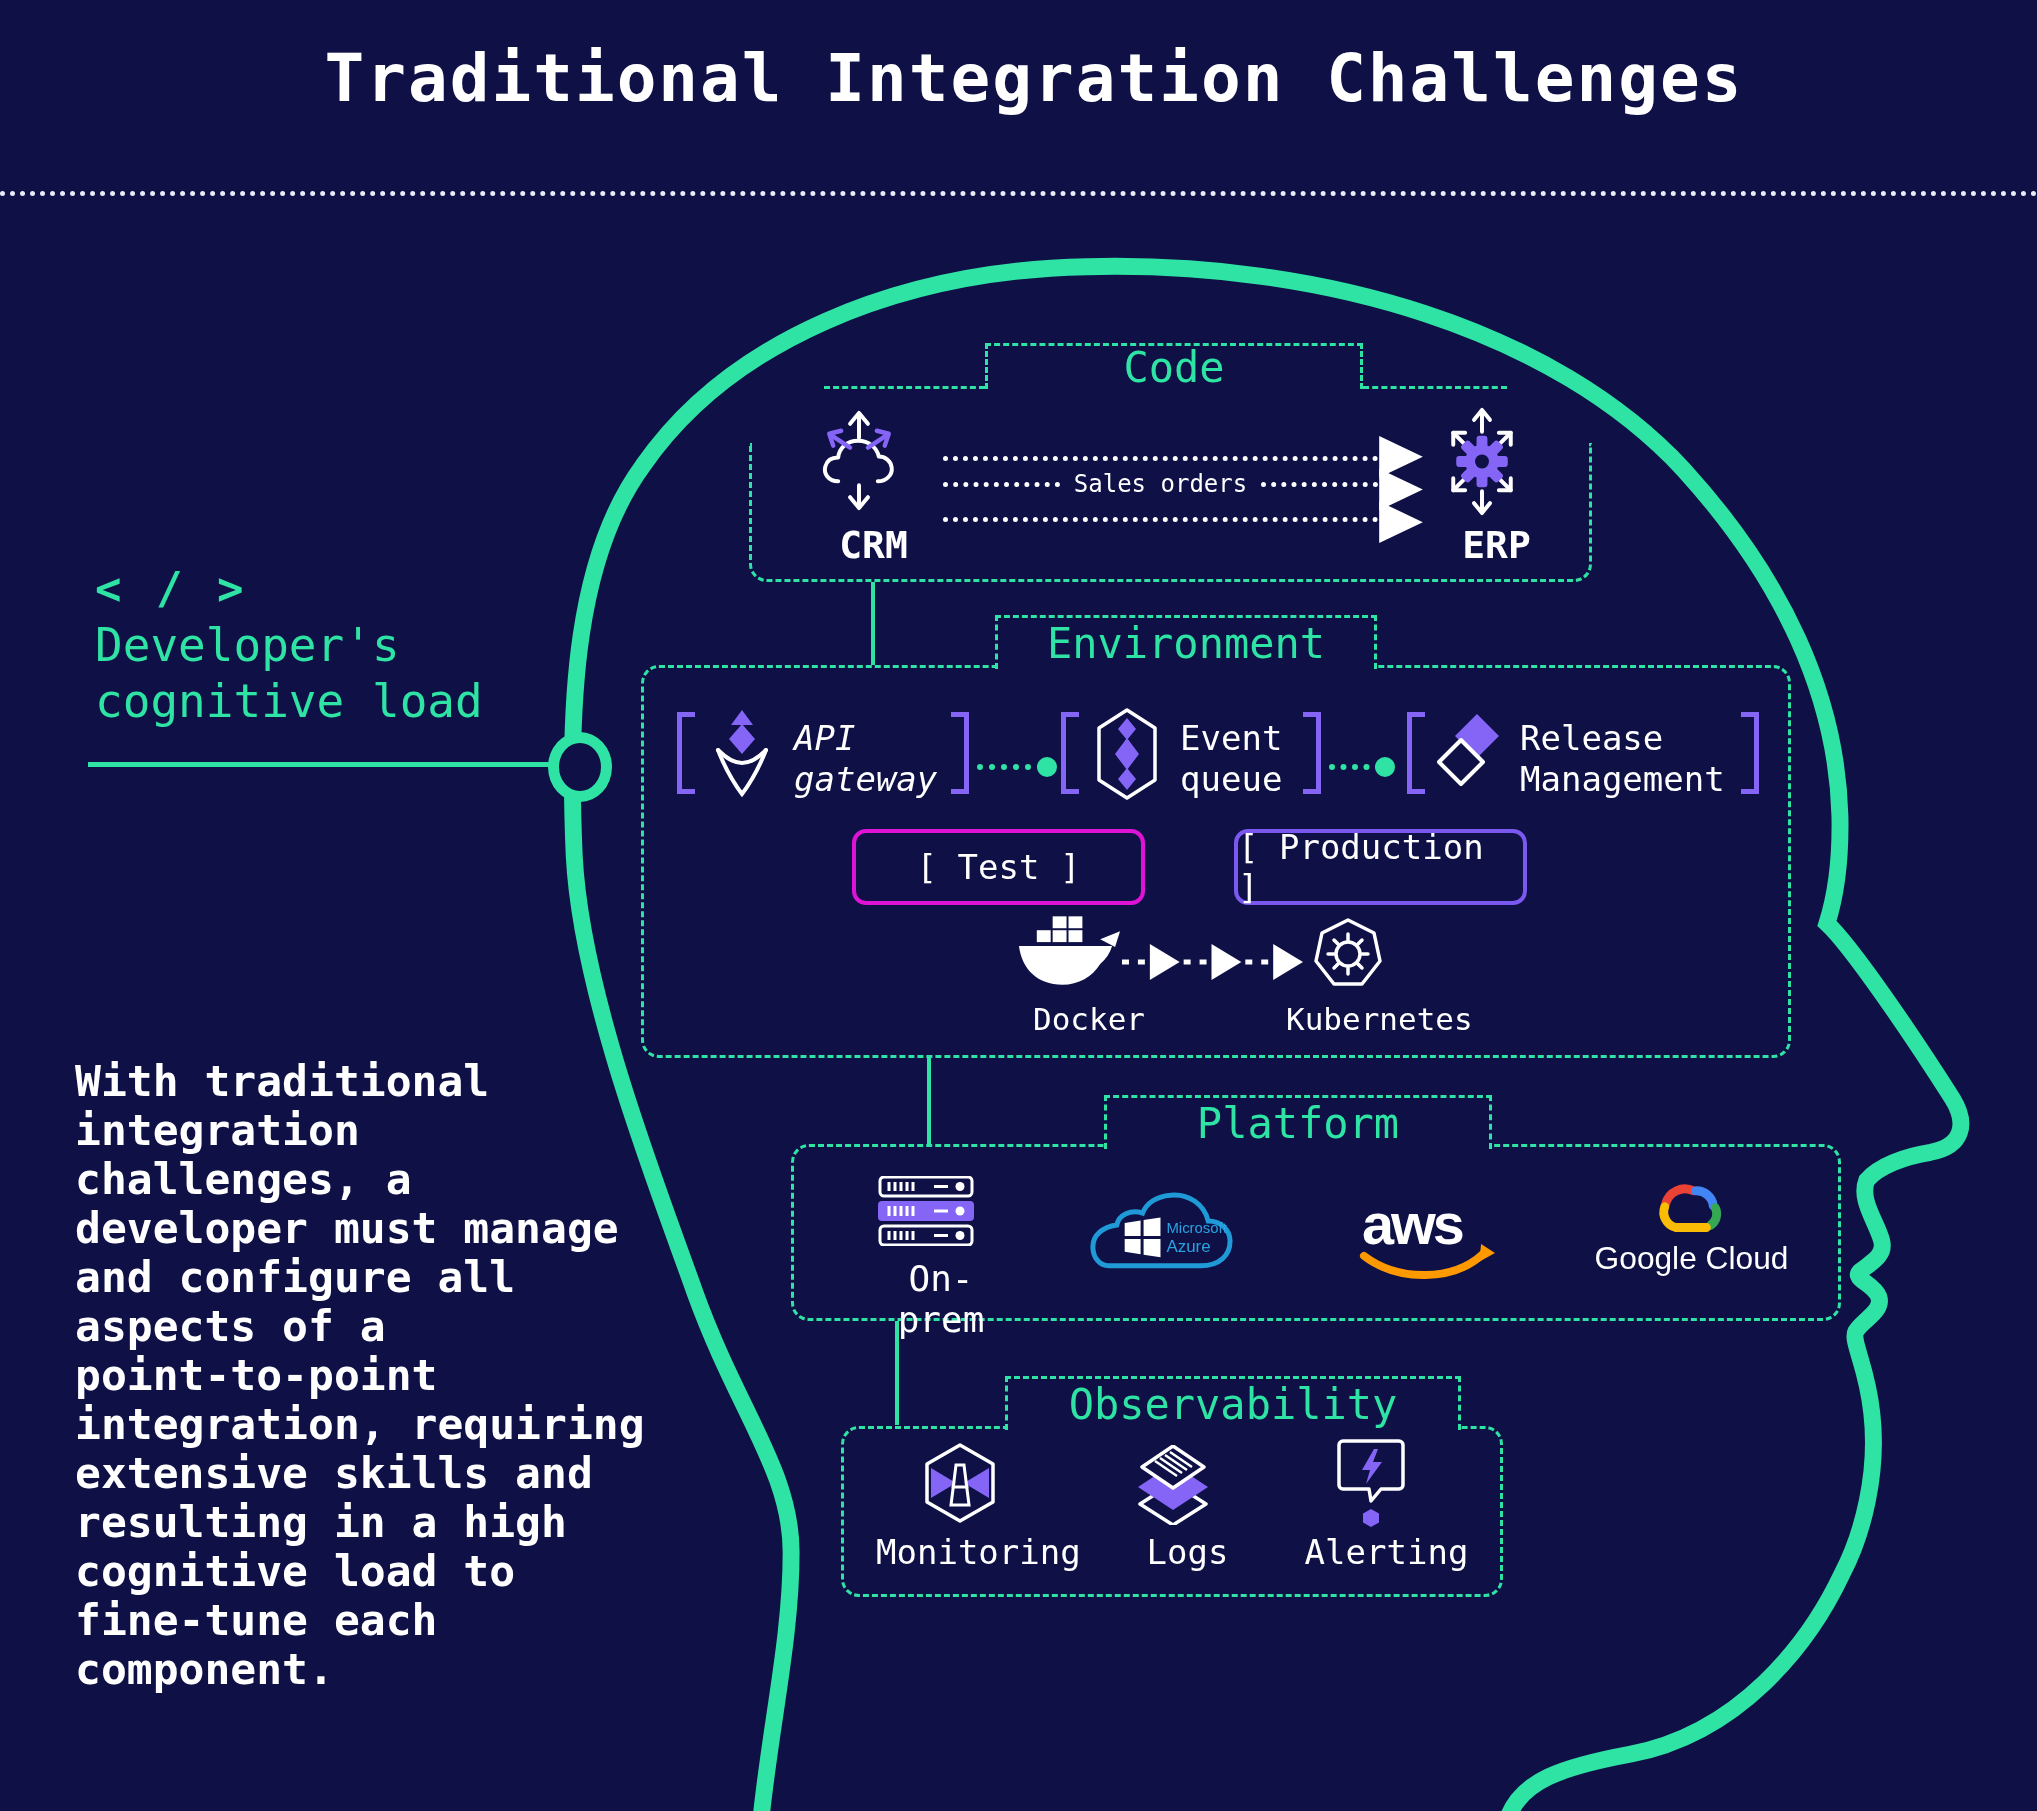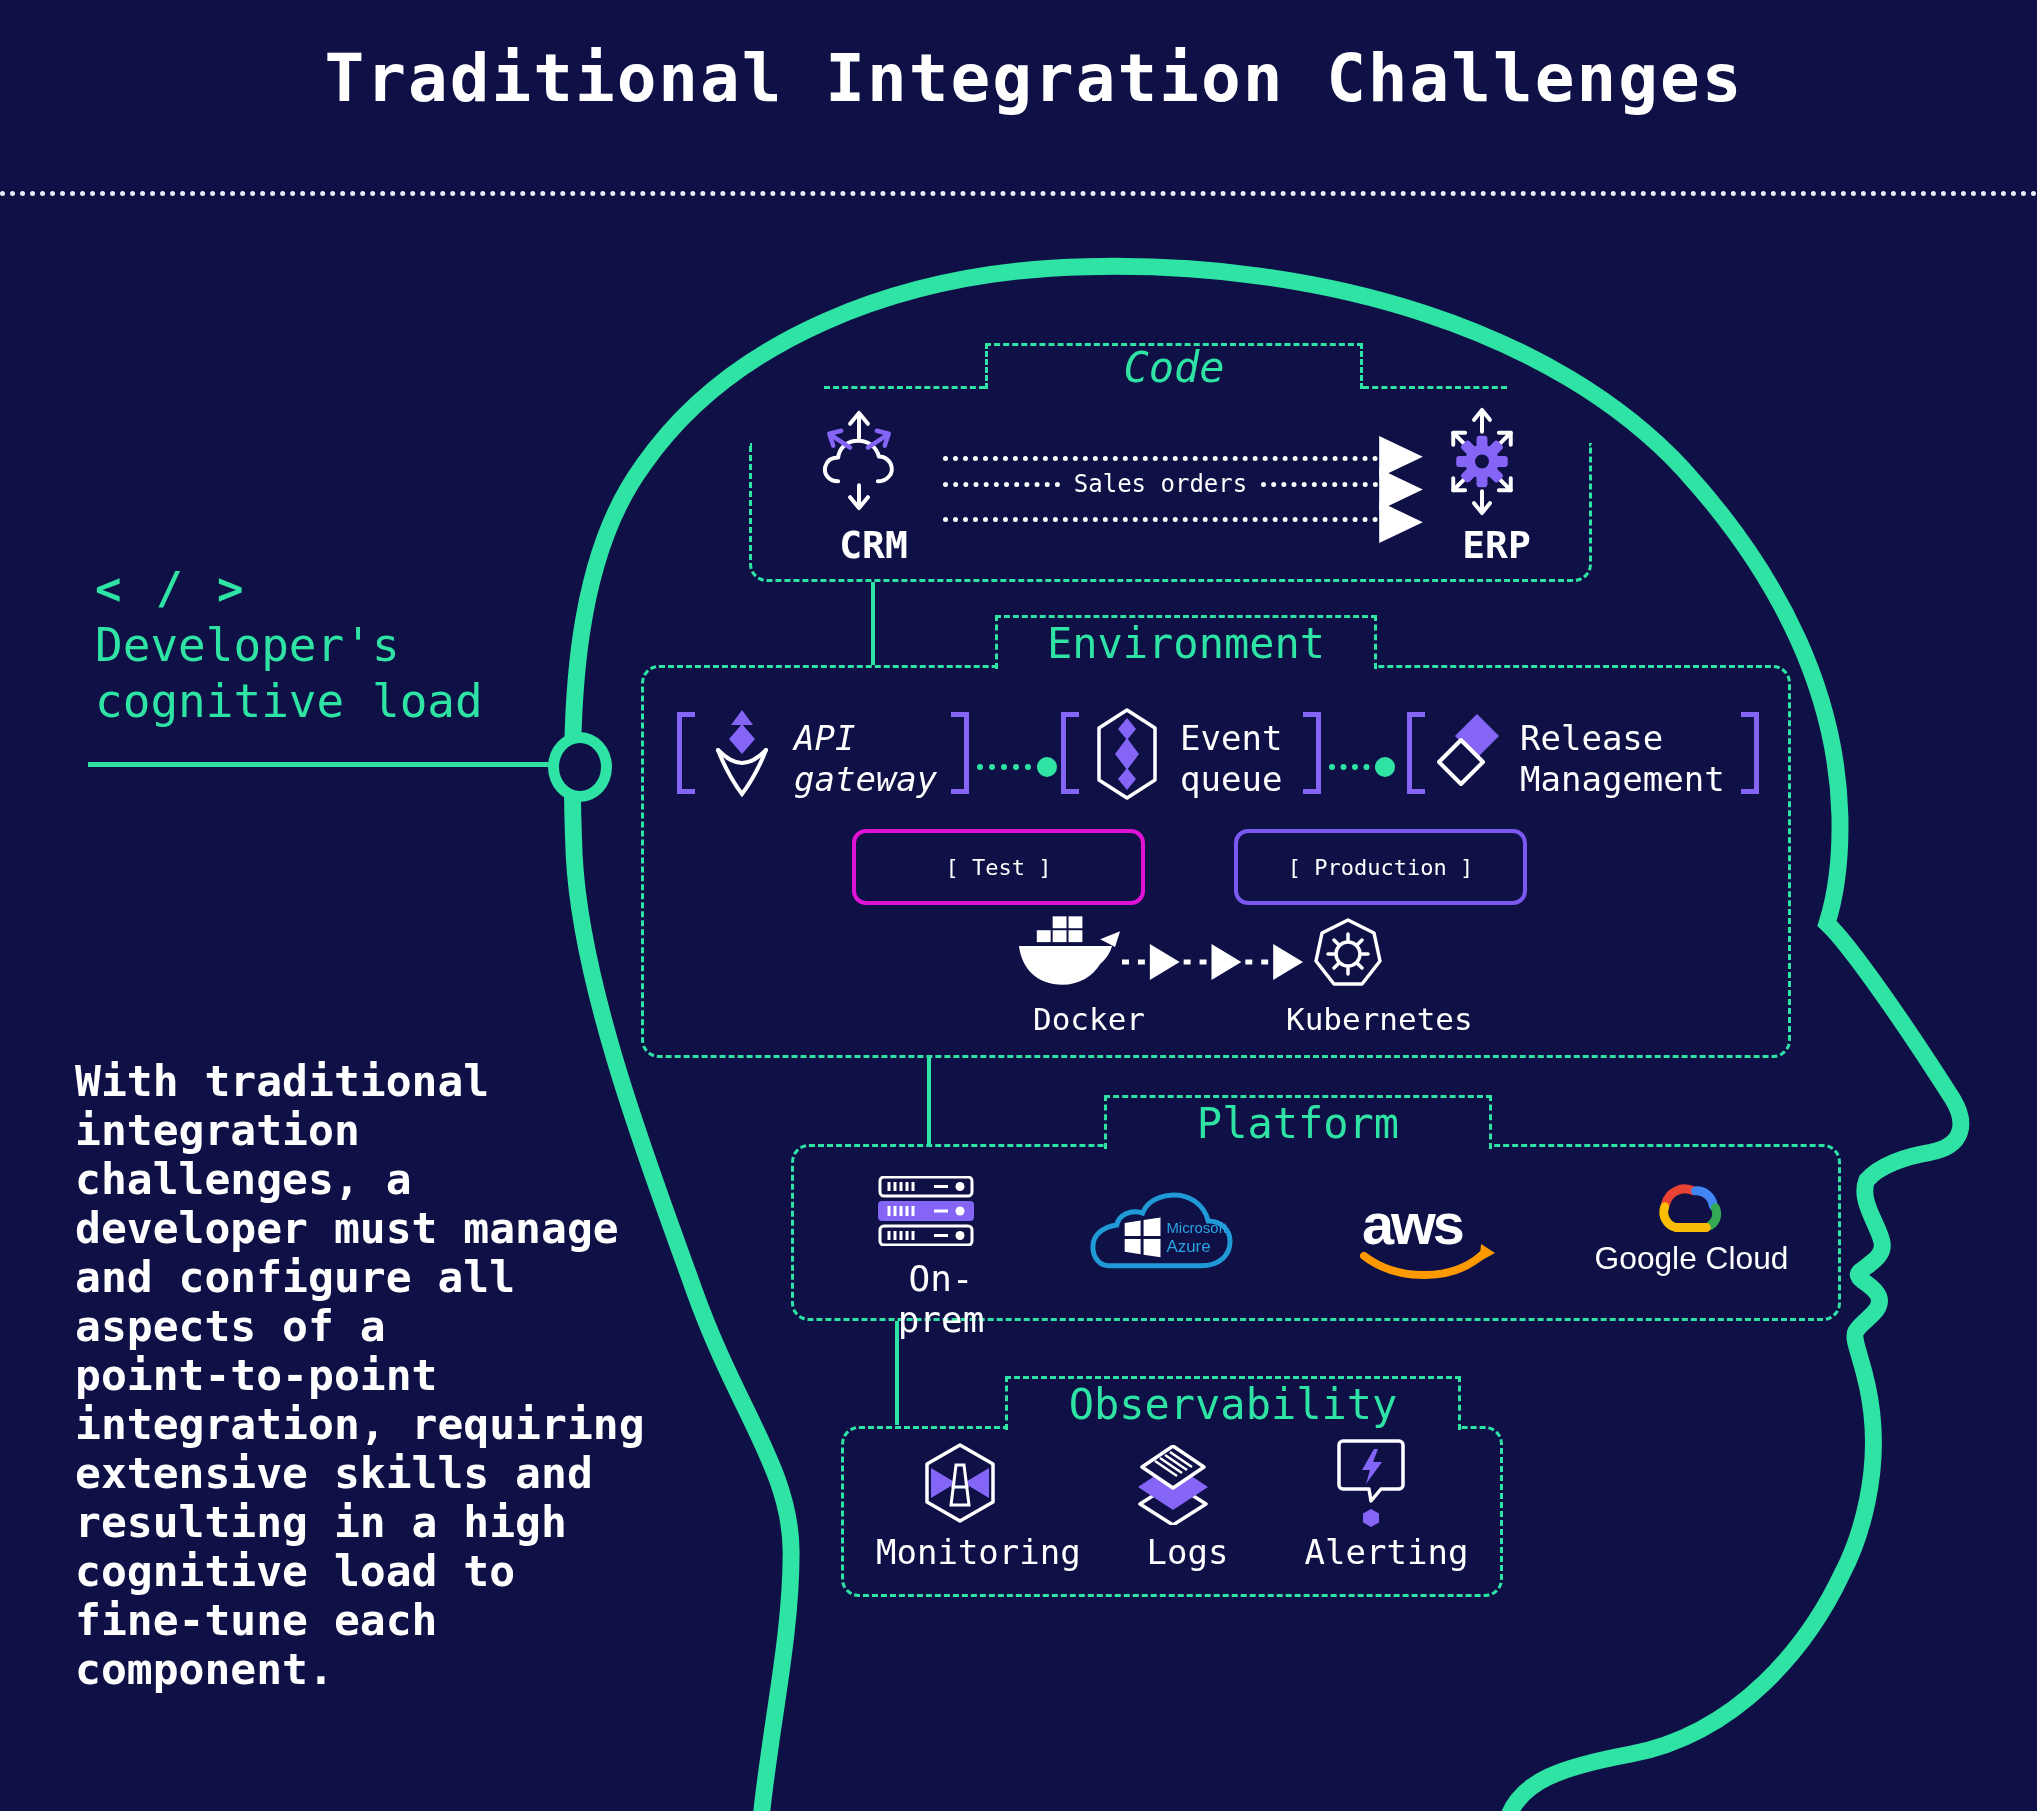--- a/index.html
+++ b/index.html
@@ -37,21 +37,21 @@
   
   .br{position:absolute;width:18px;height:82px;z-index:4;}
   .br.l{border-left:5px solid var(--purple);border-top:5px solid var(--purple);border-bottom:5px solid var(--purple);}
   .br.r{border-right:5px solid var(--purple);border-top:5px solid var(--purple);border-bottom:5px solid var(--purple);}
   .dotline{position:absolute;border-top:6px dotted var(--accent);z-index:2;}
   .dot{position:absolute;width:20px;height:20px;border-radius:50%;background:var(--accent);z-index:4;}
   .itemtext{position:absolute;font-size:34px;line-height:41px;color:var(--white);z-index:4;}
   .label{position:absolute;color:var(--white);z-index:4;}
   .flowline{position:absolute;border-top:5px dotted var(--white);z-index:4;}
   .statebox{position:absolute;height:76px;border-radius:14px;z-index:4;
-    display:flex;align-items:center;justify-content:center;font-size:22px;color:var(--white);}
+    display:flex;align-items:center;justify-content:center;font-size:34px;color:var(--white);}
   svg{display:block;}
 </style>
 </head>
 <body>
 
 <div id="canvas">
 
   <div class="abs center" style="left:0;top:40px;width:2038px;font-size:66px;font-weight:bold;letter-spacing:2px;">Traditional Integration Challenges</div>
   <div class="abs" style="left:0;top:191px;width:2038px;border-top:5px dotted #e8ecf5;"></div>
 
@@ -91,21 +91,21 @@
 and configure all
 aspects of a
 point-to-point
 integration, requiring
 extensive skills and
 resulting in a high
 cognitive load to
 fine-tune each
 component.</div>
 
-  <div class="tab" style="left:985px;top:343px;width:378px;height:46px;font-style:italic;">
+  <div class="tab" style="left:985px;top:343px;width:378px;height:46px;">
     <span>Code</span>
   </div>
   <div class="ext" style="left:824px;top:386px;width:161px;"></div>
   <div class="ext" style="left:1363px;top:386px;width:144px;"></div>
   <div class="dashbox no-top" style="left:749px;top:443px;width:843px;height:139px;"></div>
 
   <svg class="abs" style="left:814px;top:406px;z-index:4;" width="90" height="111" viewBox="0 0 90 112">
     <g stroke="#fff" stroke-width="4" fill="none" stroke-linecap="round" stroke-linejoin="round">
       <path d="M45 32 V10"></path>
         <path d="M36 18 L45 7 L54 18"></path>

